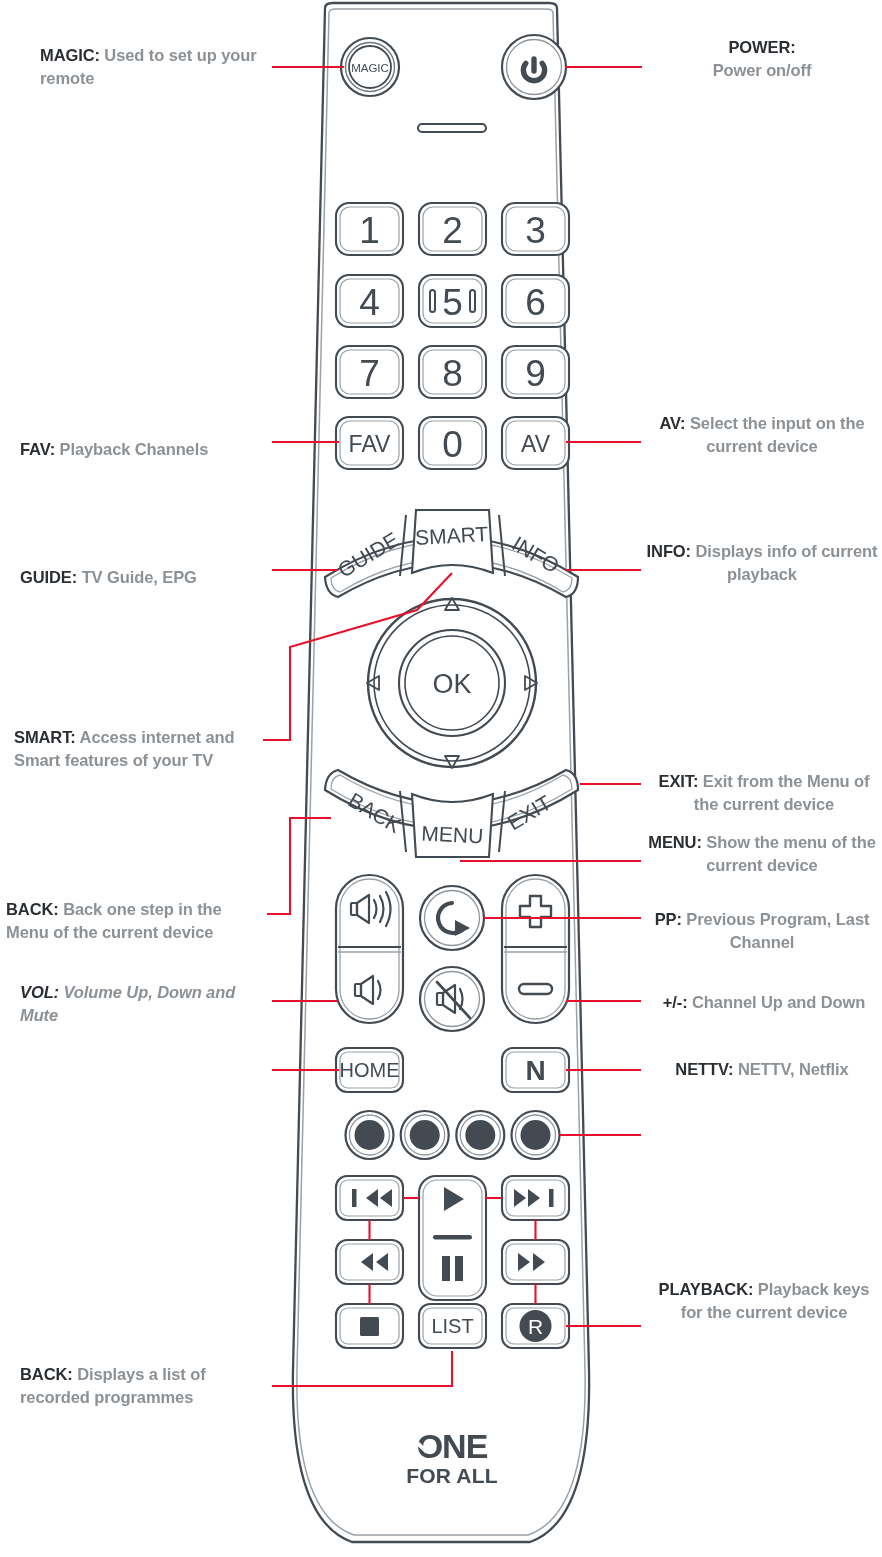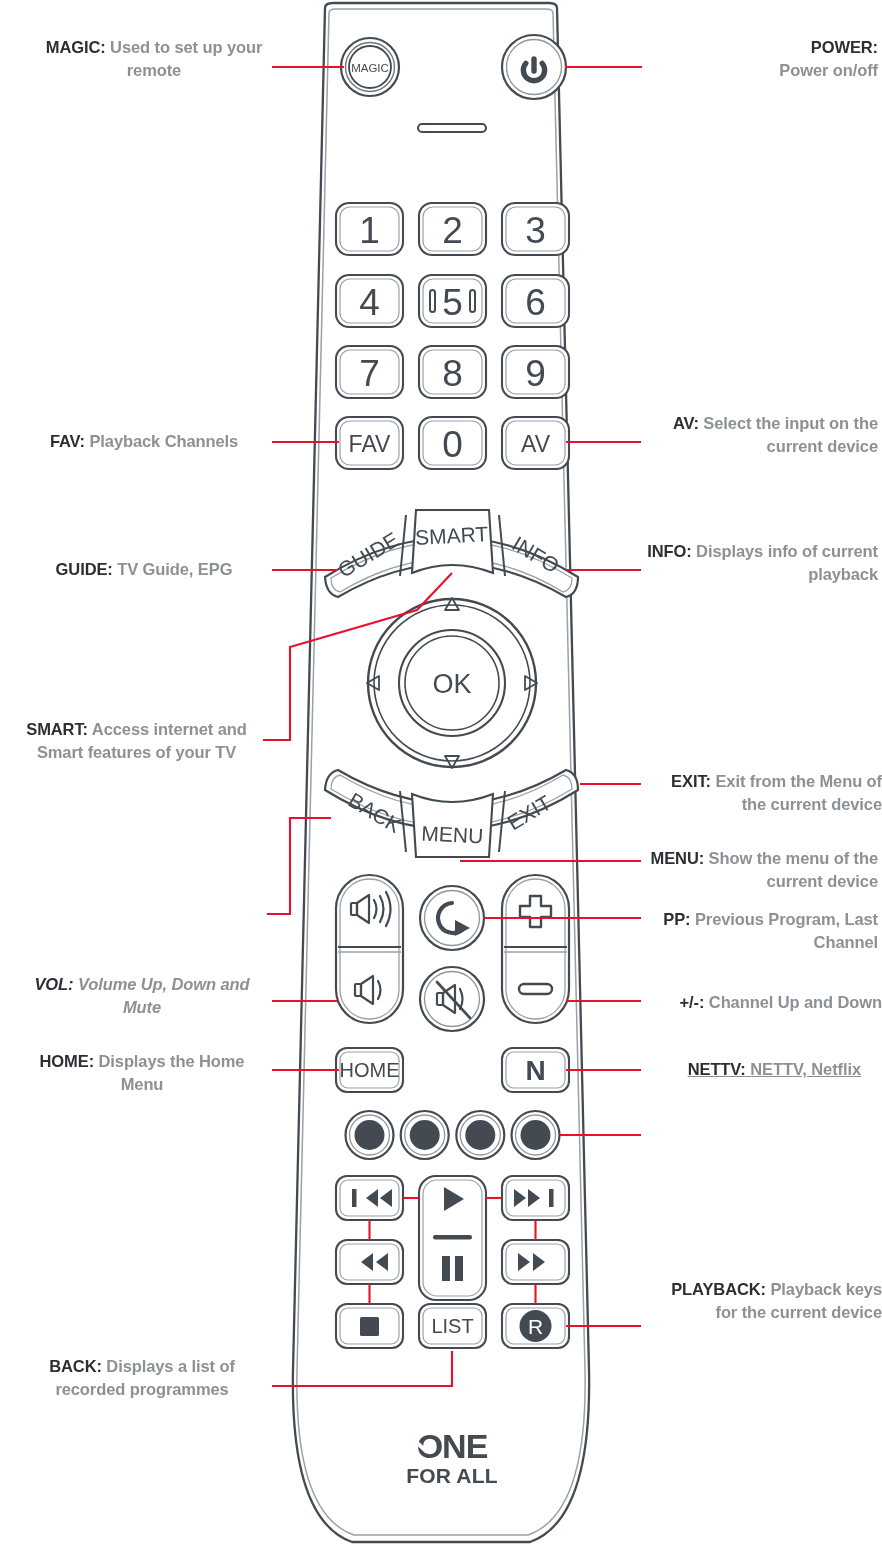--- a/index.html
+++ b/index.html
@@ -4,22 +4,22 @@
 <style>
   html,body{margin:0;padding:0;background:#ffffff;}
   body{width:882px;height:1557px;position:relative;overflow:hidden;
        font-family:"Liberation Sans",sans-serif;}
   #stage{position:absolute;left:0;top:0;width:882px;height:1557px;}
   svg.remote{position:absolute;left:0;top:0;width:882px;height:1557px;}
 
   .callout{position:absolute;font-size:16.5px;line-height:1.42;
            color:#8c9196;font-weight:bold;letter-spacing:-0.1px;}
   .callout .kw{color:#2b2f33;font-weight:bold;}
-  .left{text-align:center;}
-  .right{text-align:right;}
+  .left{text-align:left;margin-top:8px;}
+  .right{text-align:center;}
 </style>
 </head>
 <body>
 
 <div id="stage">
 
   <svg class="remote" viewBox="0 0 882 1557">
     <defs>
       <g id="pwr">
         <path d="M0,-11 L0,1" stroke="#434a52" stroke-width="5.4" stroke-linecap="round" fill="none"></path>
@@ -391,42 +391,42 @@
   </div>
 
   <div class="callout left" style="left:14px;top:718px;width:245px;">
     <span class="kw">SMART:</span><span> Access internet and Smart features of your TV</span>
   </div>
 
   <div class="callout right" style="left:646px;top:754px;width:236px;margin-top:16px;">
     <span class="kw">EXIT:</span><span>  Exit from the Menu of the current device</span>
   </div>
 
-  <div class="callout right" style="left:646px;top:831px;width:232px;margin-top:16px;">
+  <div class="callout right" style="left:646px;top:831px;width:232px;">
     <span class="kw">MENU:</span><span> Show the menu of the current device</span>
   </div>
 
+  <div class="callout left" style="left:6px;top:890px;width:253px;">
+    <span class="kw">BACK:</span><span> Back one step in the Menu of the current device</span>
+  </div>
 
   <div class="callout right" style="left:646px;top:908px;width:232px;">
     <span class="kw">PP:</span><span>  Previous Program, Last Channel</span>
   </div>
 
   <div class="callout left" style="left:20px;top:973px;width:244px;font-style:italic;">
     <span class="kw">VOL:</span><span>  Volume Up, Down and Mute</span>
   </div>
 
   <div class="callout right" style="left:646px;top:991px;width:236px;">
     <span class="kw">+/-:</span><span> Channel Up and Down</span>
   </div>
 
-  <div class="callout left" style="left:20px;top:1050px;width:244px;">
-    <span class="kw">HOME:</span><span>  Displays the Home Menu</span>
-  </div>
-
-  <div class="callout right" style="left:629px;top:1058px;width:232px;text-decoration:underline;">
+
+  <div class="callout right" style="left:646px;top:1058px;width:232px;">
     <span class="kw">NETTV:</span><span> NETTV, Netflix</span>
   </div>
 
 
   <div class="callout right" style="left:646px;top:1278px;width:236px;">
     <span class="kw">PLAYBACK:</span><span>  Playback keys for the current device</span>
   </div>
 
   <div class="callout left" style="left:20px;top:1355px;width:244px;">
     <span class="kw">BACK:</span><span>  Displays a list of recorded programmes</span>

